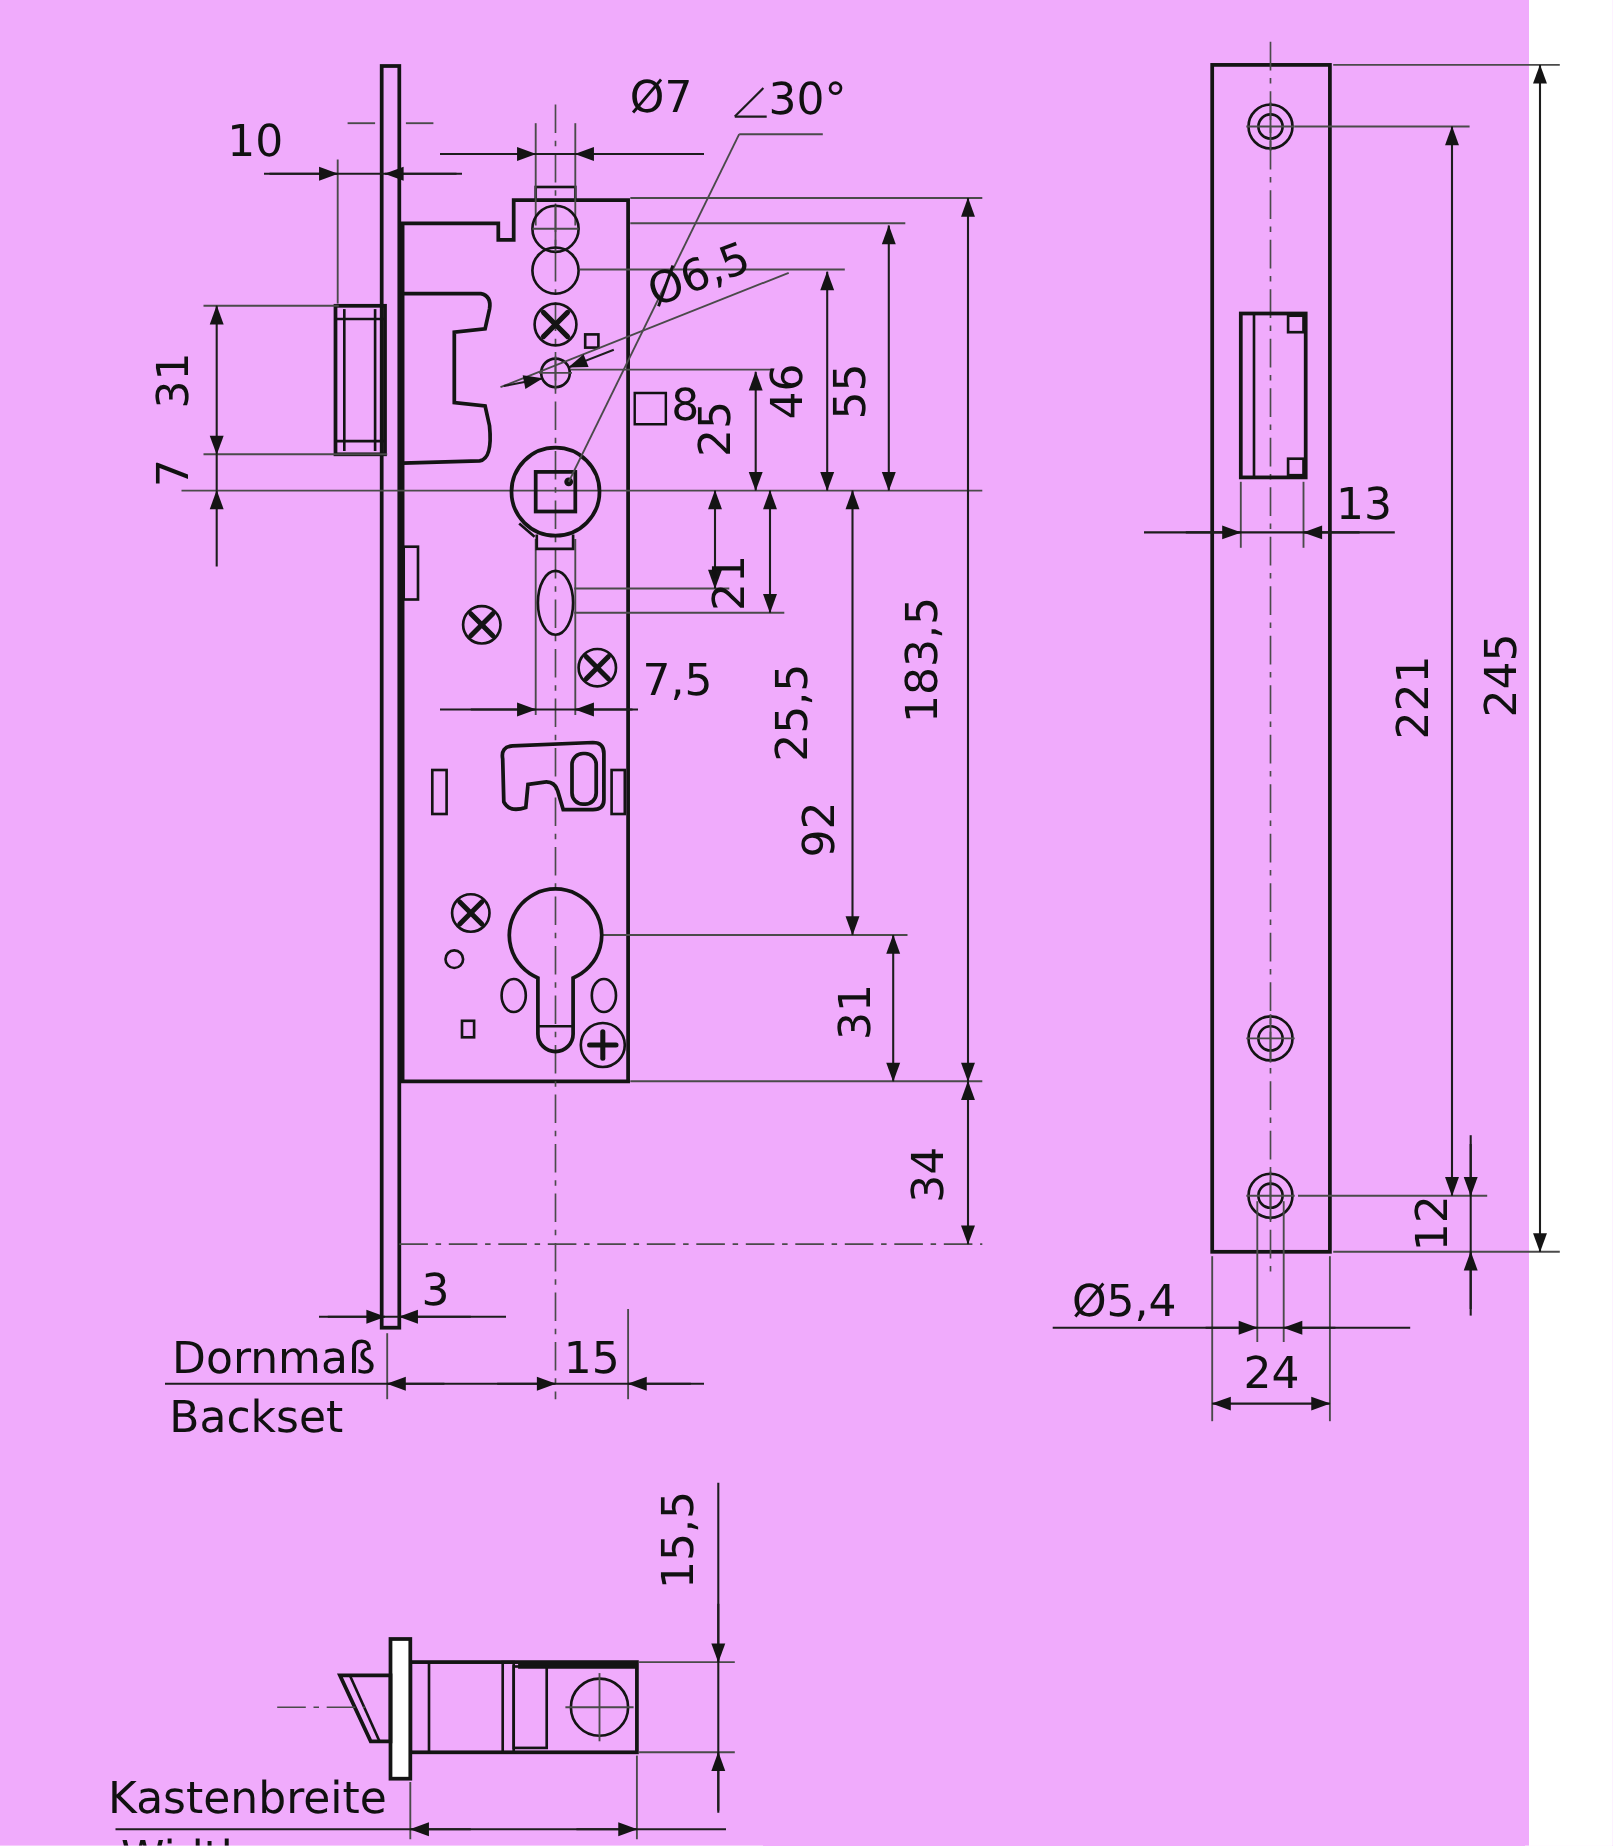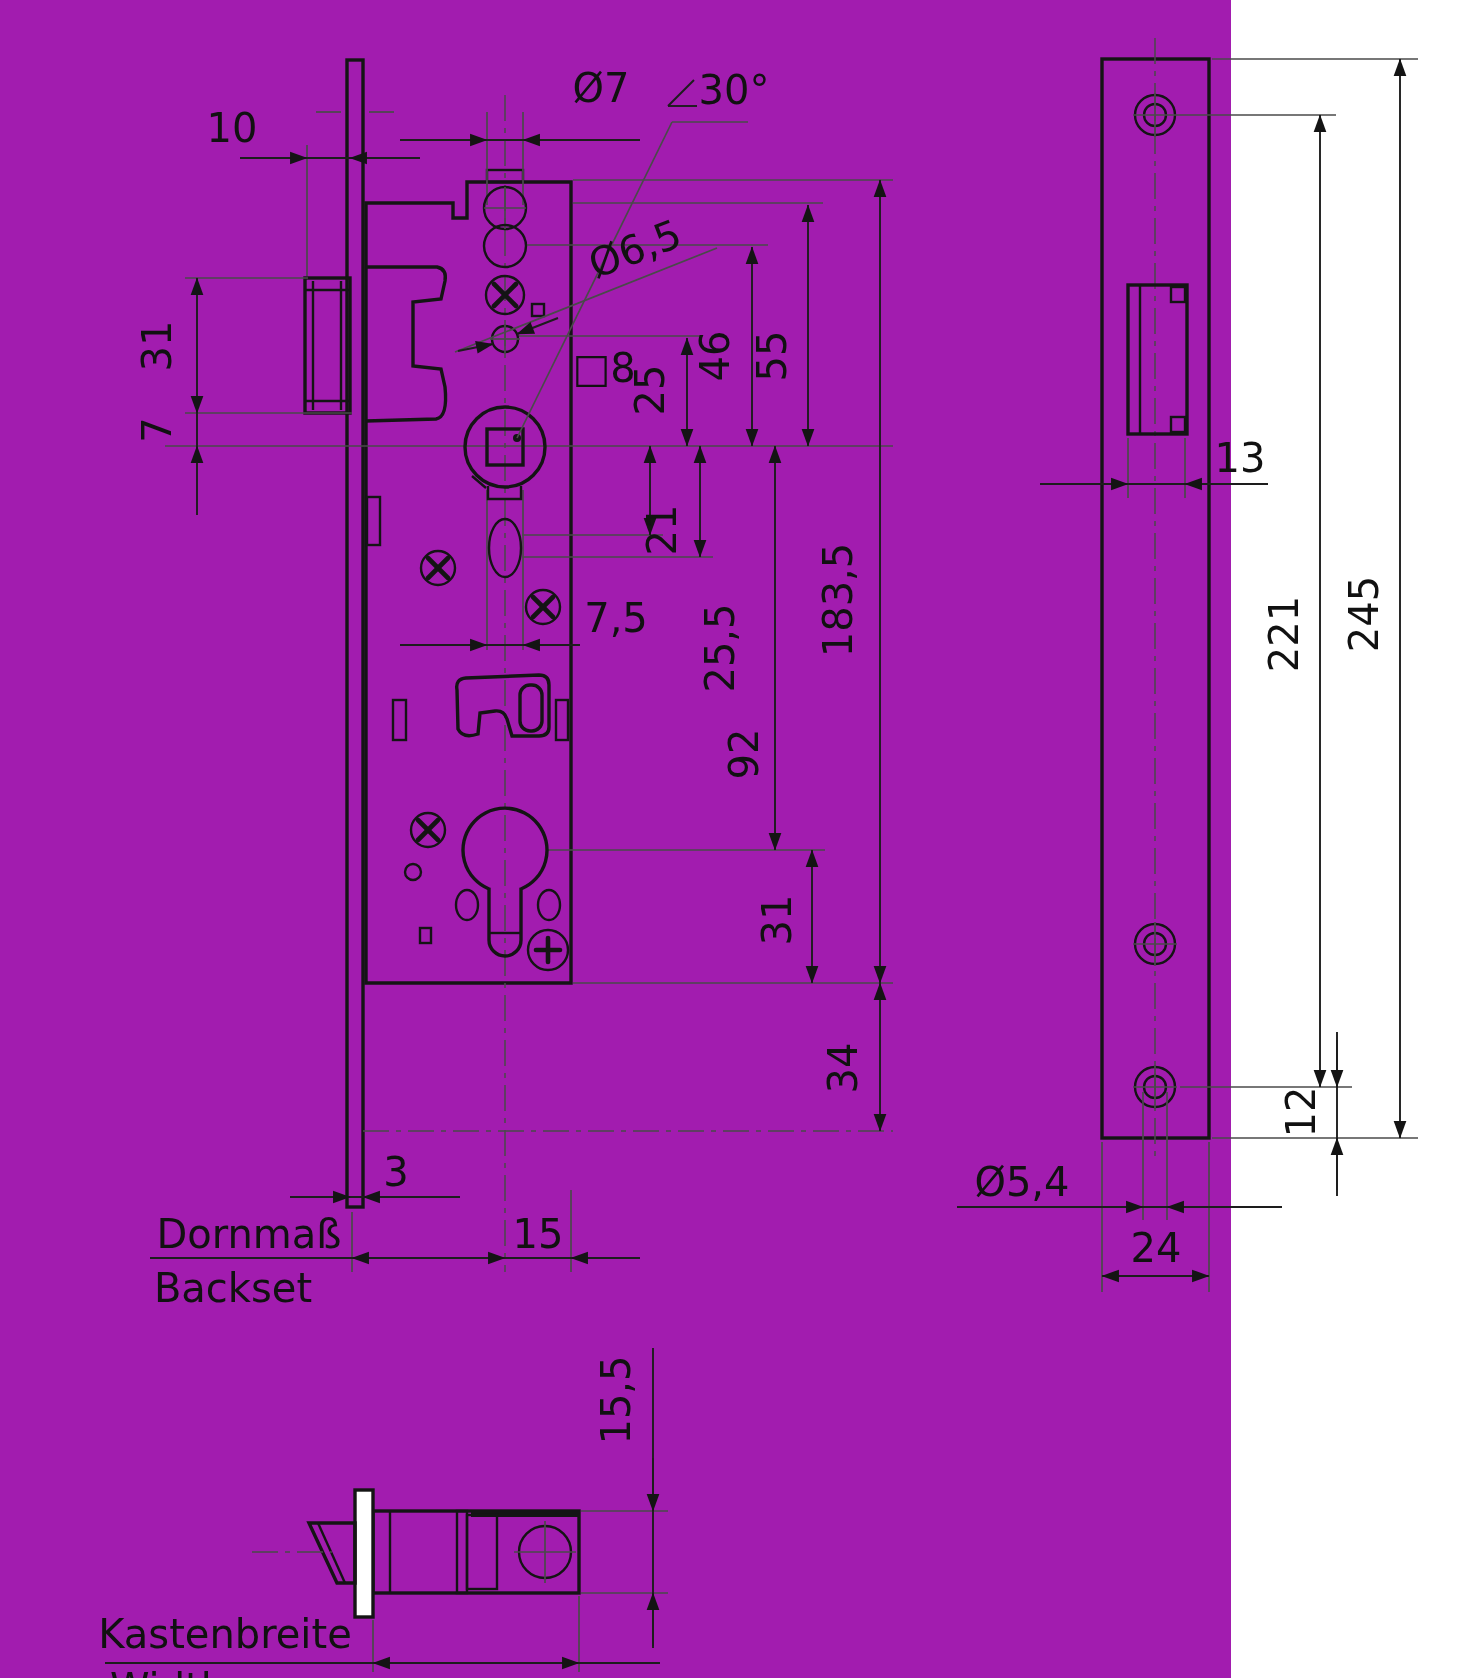--- a/index.html
+++ b/index.html
@@ -1,16 +1,16 @@
 <!DOCTYPE html>
 <html><head>
 <meta charset="utf-8">
 <style>
   html,body{margin:0;padding:0;background:#fff;}
-  .stage{width:1231px;height:1678px;position:relative;background:#a21caf;
+  .stage{width:1390px;height:1678px;position:relative;background:#f0abfc;
          font-family:"DejaVu Sans","Liberation Sans",sans-serif;}
   svg text{fill:#111;font-family:"DejaVu Sans","Liberation Sans",sans-serif;
            font-size:40px;}
   .o  {stroke:#141414;stroke-width:3.4;fill:none;stroke-linejoin:miter;}
   .o2 {stroke:#141414;stroke-width:2.4;fill:none;}
   .ow {stroke:#141414;stroke-width:3.4;fill:#fff;}
   .thk{stroke:#141414;stroke-width:6;fill:none;}
   .t  {stroke:#4a4a4a;stroke-width:1.7;fill:none;}
   .dim{stroke:#1d1d1d;stroke-width:1.9;fill:none;}
   .cl {stroke:#4a4a4a;stroke-width:1.5;fill:none;stroke-dasharray:26 7 5 7;}

